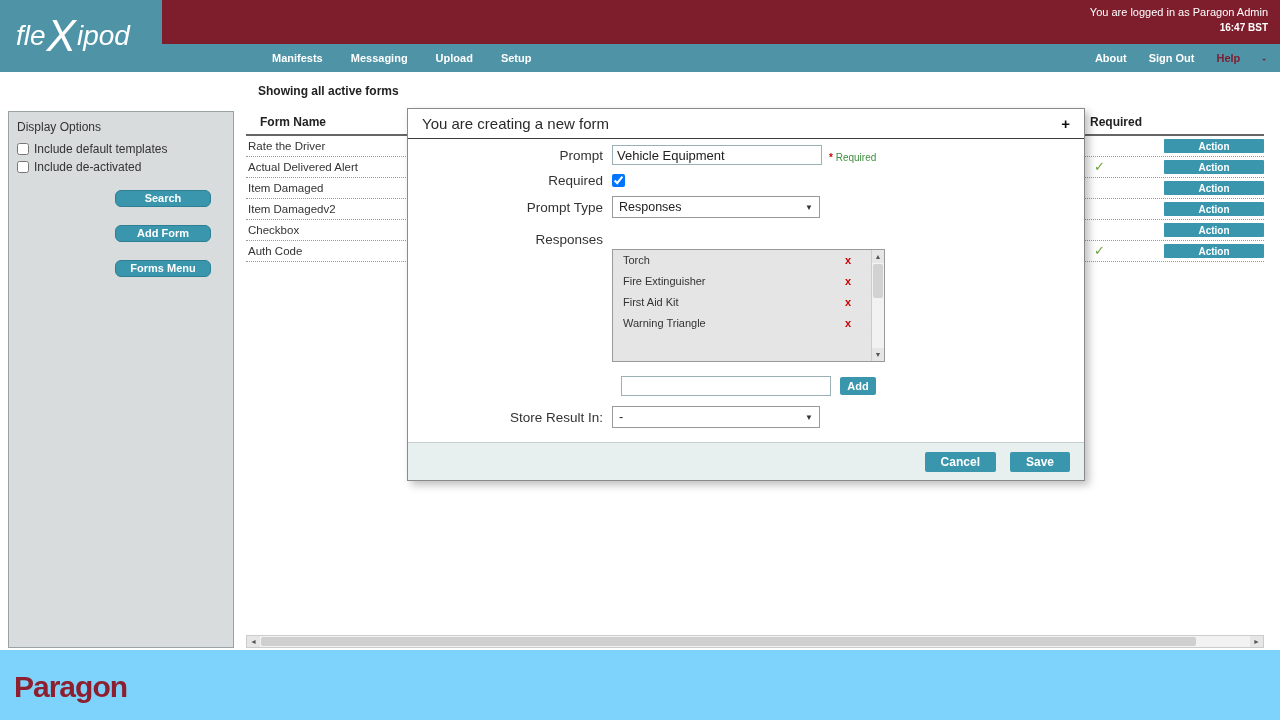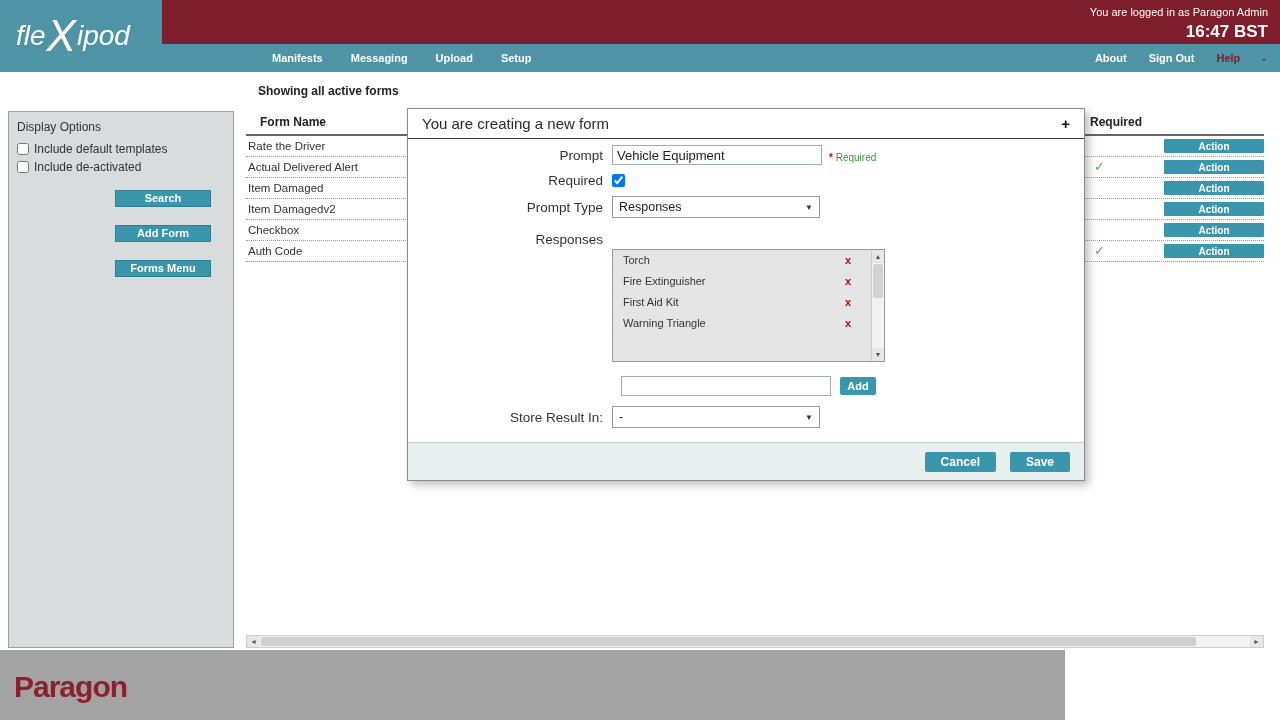--- a/index.html
+++ b/index.html
@@ -4,40 +4,40 @@
 <style>
   * { margin:0; padding:0; box-sizing:border-box; }
   html,body { width:1280px; height:720px; }
   body { font-family:"Liberation Sans","DejaVu Sans",sans-serif; background:#fff; }
   #app { position:relative; width:1280px; height:720px; overflow:hidden; background:#fff; }
 
   
   .top-strip { position:absolute; top:0; left:0; width:100%; height:44px; background:#7E1E2D; color:#fff; }
   .status-lines { position:absolute; right:12px; top:6px; text-align:right; }
   .logged-in { font-size:11px; }
-  .clock { font-size:17px; font-weight:bold; margin-top:4px; }
+  .clock { font-size:10px; font-weight:bold; margin-top:4px; }
   .teal-band { position:absolute; top:44px; left:0; width:100%; height:28px; background:#4E93A6; }
   .main-nav { position:absolute; left:272px; top:0; height:28px; display:flex; gap:28px; align-items:center; }
   .main-nav a, .right-nav a { color:#fff; font-weight:bold; font-size:11px; text-decoration:none; cursor:pointer; }
   .right-nav { position:absolute; right:14px; top:0; height:28px; display:flex; gap:22px; align-items:center; }
   .right-nav a.maroon { color:#7E1E2D; }
   .logo-box { position:absolute; top:0; left:0; width:162px; height:72px; background:#4E93A6; color:#fff; display:flex; align-items:center; padding-left:16px; z-index:2; cursor:pointer; }
   .logo-pre,.logo-post { font-size:28px; font-style:italic; }
   .logo-x { font-size:44px; font-style:italic; line-height:30px; margin:0 1px; }
 
   
   .sidebar-header { position:absolute; left:8px; top:78px; width:226px; height:27px; background:#D8DCDC; border:1px solid #9AA3A3; display:flex; align-items:center; justify-content:space-between; padding:0 10px; }
   .sc-title { font-size:12px; font-weight:bold; color:#222; }
   .hide-link { font-size:11px; color:#8C2332; cursor:pointer; }
   .sidebar-panel { position:absolute; left:8px; top:111px; width:226px; height:537px; background:#D8DCDC; border:1px solid #9AA3A3; padding:8px; }
   .display-options { font-size:12px; color:#333; margin-bottom:8px; }
   .cbx-row { display:flex; align-items:center; gap:5px; margin-bottom:4px; font-size:12px; color:#333; }
   .cbx-row input { width:12px; height:12px; }
   .side-btn-wrap { margin-top:16px; }
-  .side-btn { display:block; width:96px; height:17px; margin:0 14px 18px auto; background:#3996AD; color:#fff; border:1px solid #2E7F93; border-radius:0; font-size:11px; font-weight:bold; font-family:inherit; cursor:pointer; line-height:13px; }
+  .side-btn { display:block; width:96px; height:17px; margin:0 14px 18px auto; background:#3996AD; color:#fff; border:1px solid #2E7F93; border-radius:6px; font-size:11px; font-weight:bold; font-family:inherit; cursor:pointer; line-height:13px; }
 
   
   .page-heading { position:absolute; left:258px; top:84px; font-size:12px; font-weight:bold; color:#222; }
   .table { position:absolute; left:246px; top:112px; width:1018px; }
   .thead { position:relative; height:24px; border-bottom:2px solid #666; }
   .th-name { position:absolute; left:2px; bottom:5px; font-size:12px; font-weight:bold; color:#222;padding-left:12px; }
   .th-required { position:absolute; left:844px; bottom:5px; font-size:12px; font-weight:bold; color:#222; }
   .trow { position:relative; height:21px; border-bottom:1px dotted #999; }
   .tname { position:absolute; left:2px; top:4px; font-size:11.5px; color:#333; }
   .tcheck { position:absolute; left:848px; top:2px; font-size:13px; font-weight:bold; color:#69A23C; }
@@ -76,21 +76,21 @@
   .modal-footer button { height:20px; background:#3996AD; color:#fff; border:none; border-radius:2px; font-size:12px; font-weight:bold; font-family:Liberation Sans, sans-serif; cursor:pointer; padding:0 16px; }
 
   
   .h-scrollbar { position:absolute; left:246px; top:635px; width:1018px; height:13px; background:#f2f2f2; border:1px solid #ccc; }
   .h-scrollbar .harrow { position:absolute; top:0; width:13px; height:11px; font-size:7px; color:#555; text-align:center; line-height:11px; background:#e6e6e6; cursor:pointer; }
   .harrow.left { left:0; }
   .harrow.right { right:0; }
   .h-thumb { position:absolute; left:14px; top:1px; height:9px; width:935px; background:#cfcfcf; border-radius:2px; cursor:pointer; }
 
   
-  .page-footer { position:absolute; left:0; top:650px; width:1065px; height:70px; background:#a3a3a3; }
+  .page-footer { position:absolute; left:0; top:650px; width:1280px; height:70px; background:#7dd3fc; }
   .paragon-logo { position:absolute; left:14px; top:20px; font-size:30px; font-weight:bold; color:#8E1F2E; letter-spacing:-1px; }
   .tagline { position:absolute; left:170px; top:31px; font-size:18px; color:#000; }
 </style>
 </head>
 <body>
 
 <div id="app">
 
   <div class="top-strip">
     <div class="status-lines">

